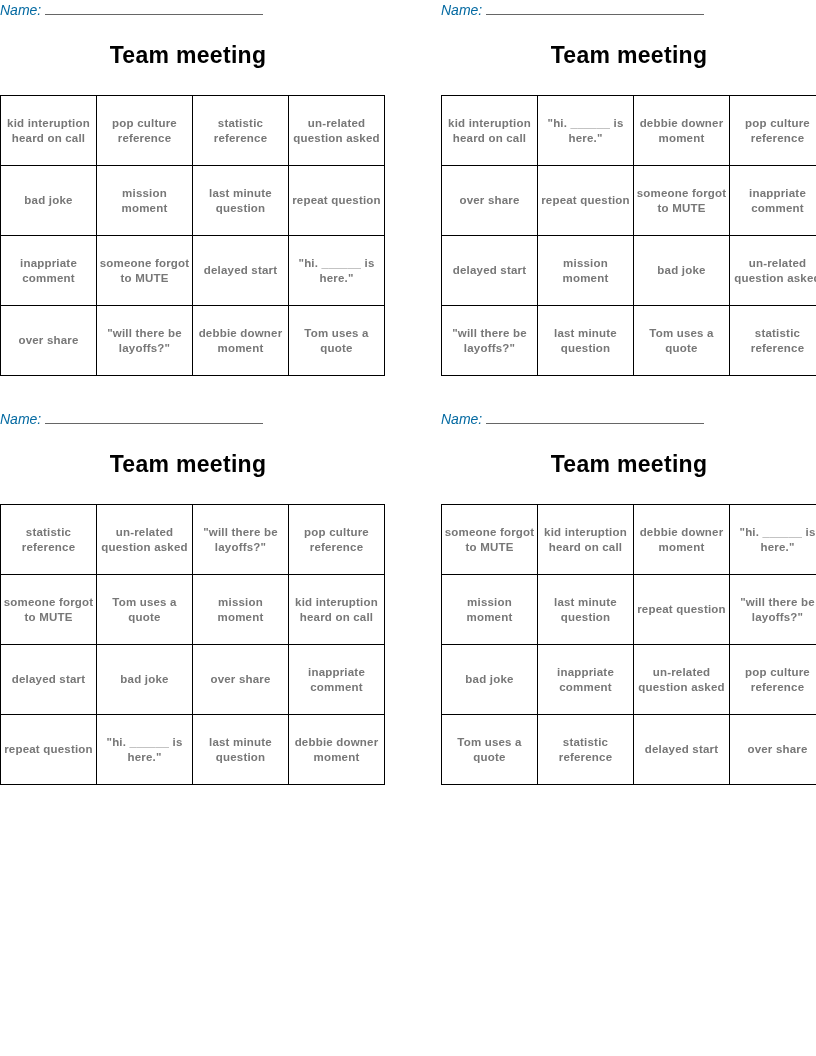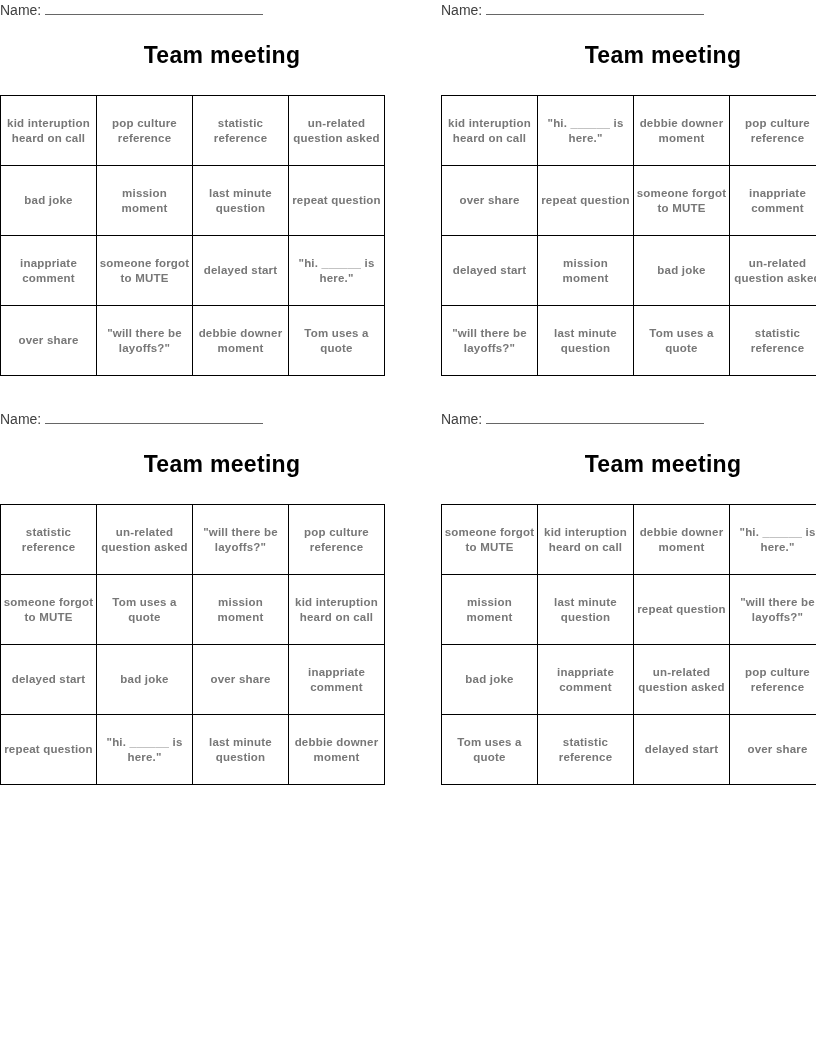--- a/index.html
+++ b/index.html
@@ -16,23 +16,24 @@
     }
     .card {
       position: absolute;
       width: 376px;
     }
     .name-line {
       position: absolute;
       left: 0;
       top: 2px;
       font-size: 14px;
-      color: #404040;
+      color: #0369a1;
       white-space: nowrap;
       line-height: 17px;
+      font-style: italic;
     }
     .name-label {
       display: inline-block;
     }
     .name-blank {
       display: inline-block;
       width: 218px;
       border-bottom: 1px solid #666666;
       height: 12px;
       margin-left: 4px;
@@ -42,21 +43,20 @@
       position: absolute;
       left: 0;
       top: 40px;
       width: 376px;
       text-align: center;
       font-size: 23px;
       font-weight: bold;
       color: #000000;
       line-height: 30px;
       letter-spacing: 0.3px;
-      padding-left: 34px;
     }
     .grid {
       position: absolute;
       left: 0;
       top: 95px;
       width: 374px;
       height: 280px;
       border-collapse: collapse;
       table-layout: fixed;
     }

